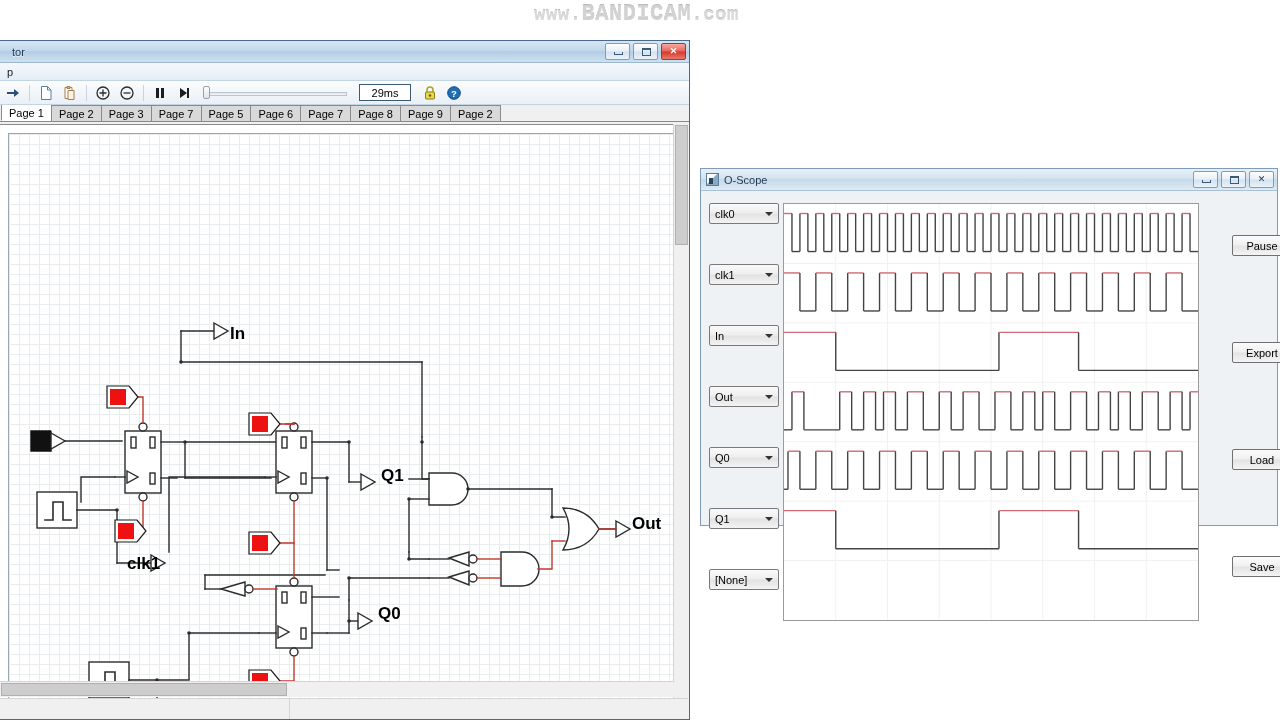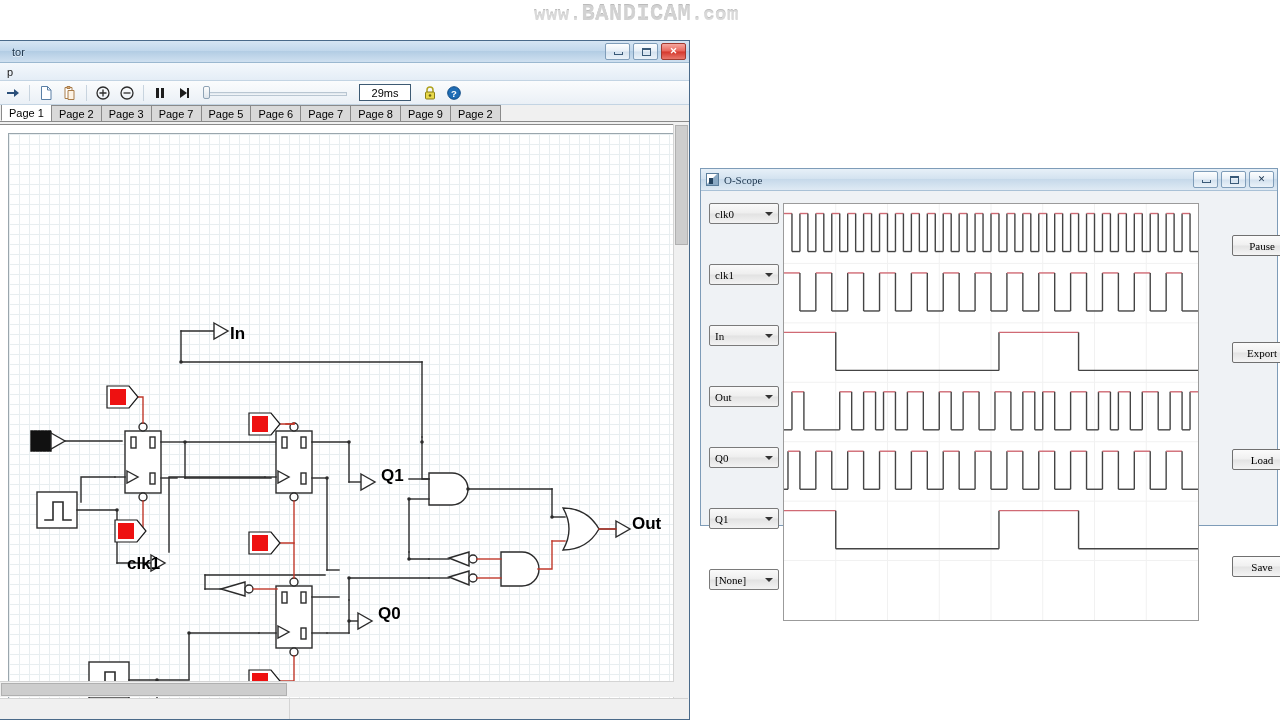--- a/index.html
+++ b/index.html
@@ -168,21 +168,20 @@
   }
   .status-pane { height: 100%; border-right: 1px solid #d4d4d4; display:flex; align-items:center; padding: 0 6px; }
 
   
   #scope-window {
     position: absolute; left: 700px; top: 168px;
     width: 578px; height: 358px;
     border: 1px solid #7e9cb8;
     background: #eef2f6;
     box-shadow: 0 0 0 1px rgba(255,255,255,.5) inset;
-    font-family: Liberation Serif, serif;
   }
   #scope-title {
     height: 22px;
     background: linear-gradient(to bottom, #e7f0f8 0%, #d4e3f0 45%, #c6d9ea 50%, #dfeaf4 100%);
     border-bottom: 1px solid #a9c1d6;
     display: flex; align-items: center; padding-left: 5px; position: relative;
   }
   #scope-title .stxt { font-size: 11px; color: #1f3850; margin-left: 5px; }
   .scope-ico {
     width: 13px; height: 13px; border: 1px solid #5b7e9c;

